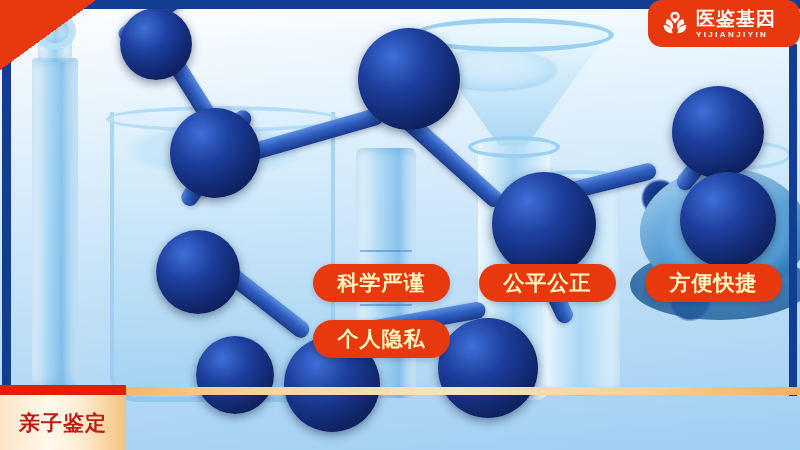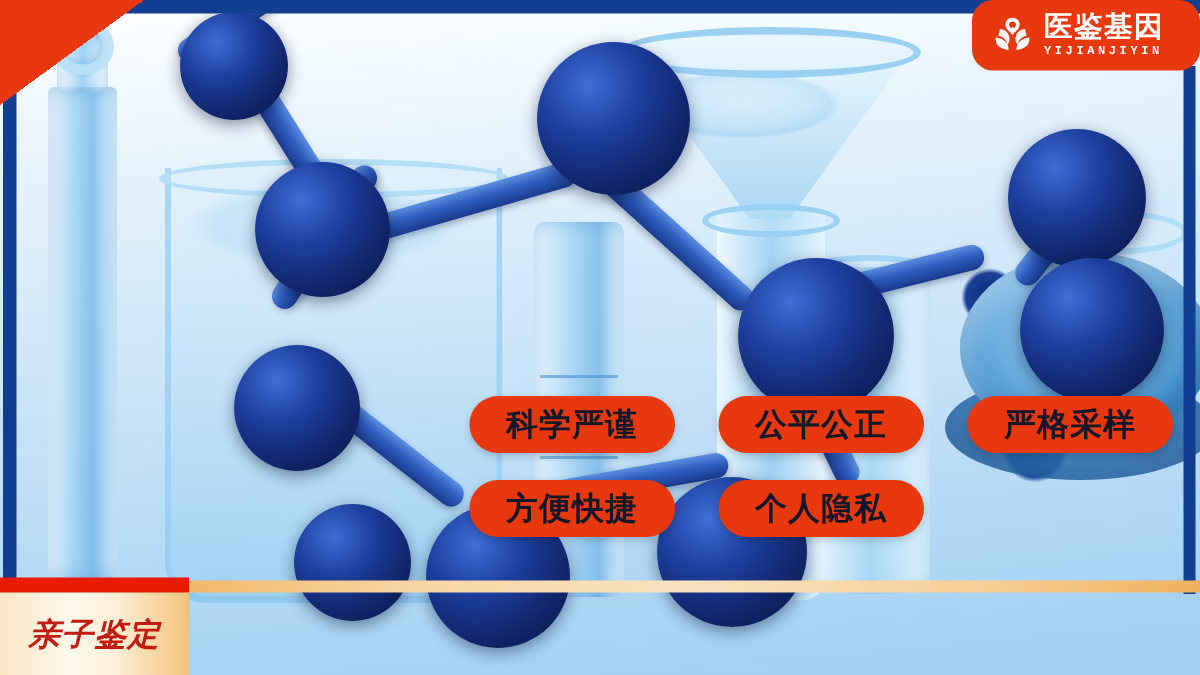--- a/index.html
+++ b/index.html
@@ -187,35 +187,35 @@
   }
   .logo-mark { width:30px; height:30px; flex:0 0 30px; }
   .logo-text { display:flex; flex-direction:column; line-height:1; }
   .logo-cn {
     color:#ffffff; font-size:19px; font-weight:bold;
     letter-spacing:1px; font-family:"DejaVu Sans",sans-serif;
   }
   .logo-en {
     color:#ffffff; font-size:8px; font-weight:bold;
     letter-spacing:2.4px; margin-top:3px;
-    font-family:Liberation Mono, monospace;
+    font-family:Liberation Sans, sans-serif;
   }
 
   
   .badges {
     position:absolute; left:313px; top:264px;
     display:grid;
     grid-template-columns:repeat(3, 160px);
     grid-template-rows:repeat(2, 38px);
     column-gap:6px; row-gap:18px;
   }
   .badge {
     background:#e8380d;
     border-radius:20px;
-    color:#0f172a;
+    color:#fef9c3;
     font-size:21px;
     font-weight:bold;
     letter-spacing:1px;
     display:flex; align-items:center; justify-content:center;
     font-family:"DejaVu Sans",sans-serif;
     width:137px;
     box-shadow:0 2px 6px rgba(0,0,0,.18);
   }
   .badge.r2 { width:137px; }
 
@@ -233,21 +233,20 @@
     display:flex;
   }
   .bb-left {
     width:126px; height:100%;
     background:linear-gradient(to right, #fbe5c4 0%, #fff8ec 38%, #fdeed6 62%, #f3c37c 100%);
     display:flex; align-items:center; justify-content:center;
   }
   .bb-left span {
     color:#c21b12; font-size:21px; font-weight:bold; letter-spacing:1px;
     font-family:"DejaVu Sans",sans-serif;
-    font-style:italic;
   }
   .bb-right {
     flex:1; height:100%;
     background:#0d3c8f;
     display:flex; align-items:center; padding-left:12px;
   }
   .bb-right span {
     color:#ffffff; font-size:25px; font-weight:bold; letter-spacing:0px;
     font-style:italic;
     font-family:"DejaVu Sans",sans-serif;
@@ -329,21 +328,20 @@
     </svg>
     <div class="logo-text">
       <span class="logo-cn">医鉴基因</span>
       <span class="logo-en">YIJIANJIYIN</span>
     </div>
   </div>
 
   <div class="badges">
     <div class="badge">科学严谨</div>
     <div class="badge">公平公正</div>
-    <div class="badge">严格采样</div>
     <div class="badge r2">方便快捷</div>
     <div class="badge r2">个人隐私</div>
   </div>
 
   <div class="redstrip"></div>
   <div class="goldstrip"></div>
 
   <div class="bottombar">
     <div class="bb-left">
       <span>亲子鉴定</span>

